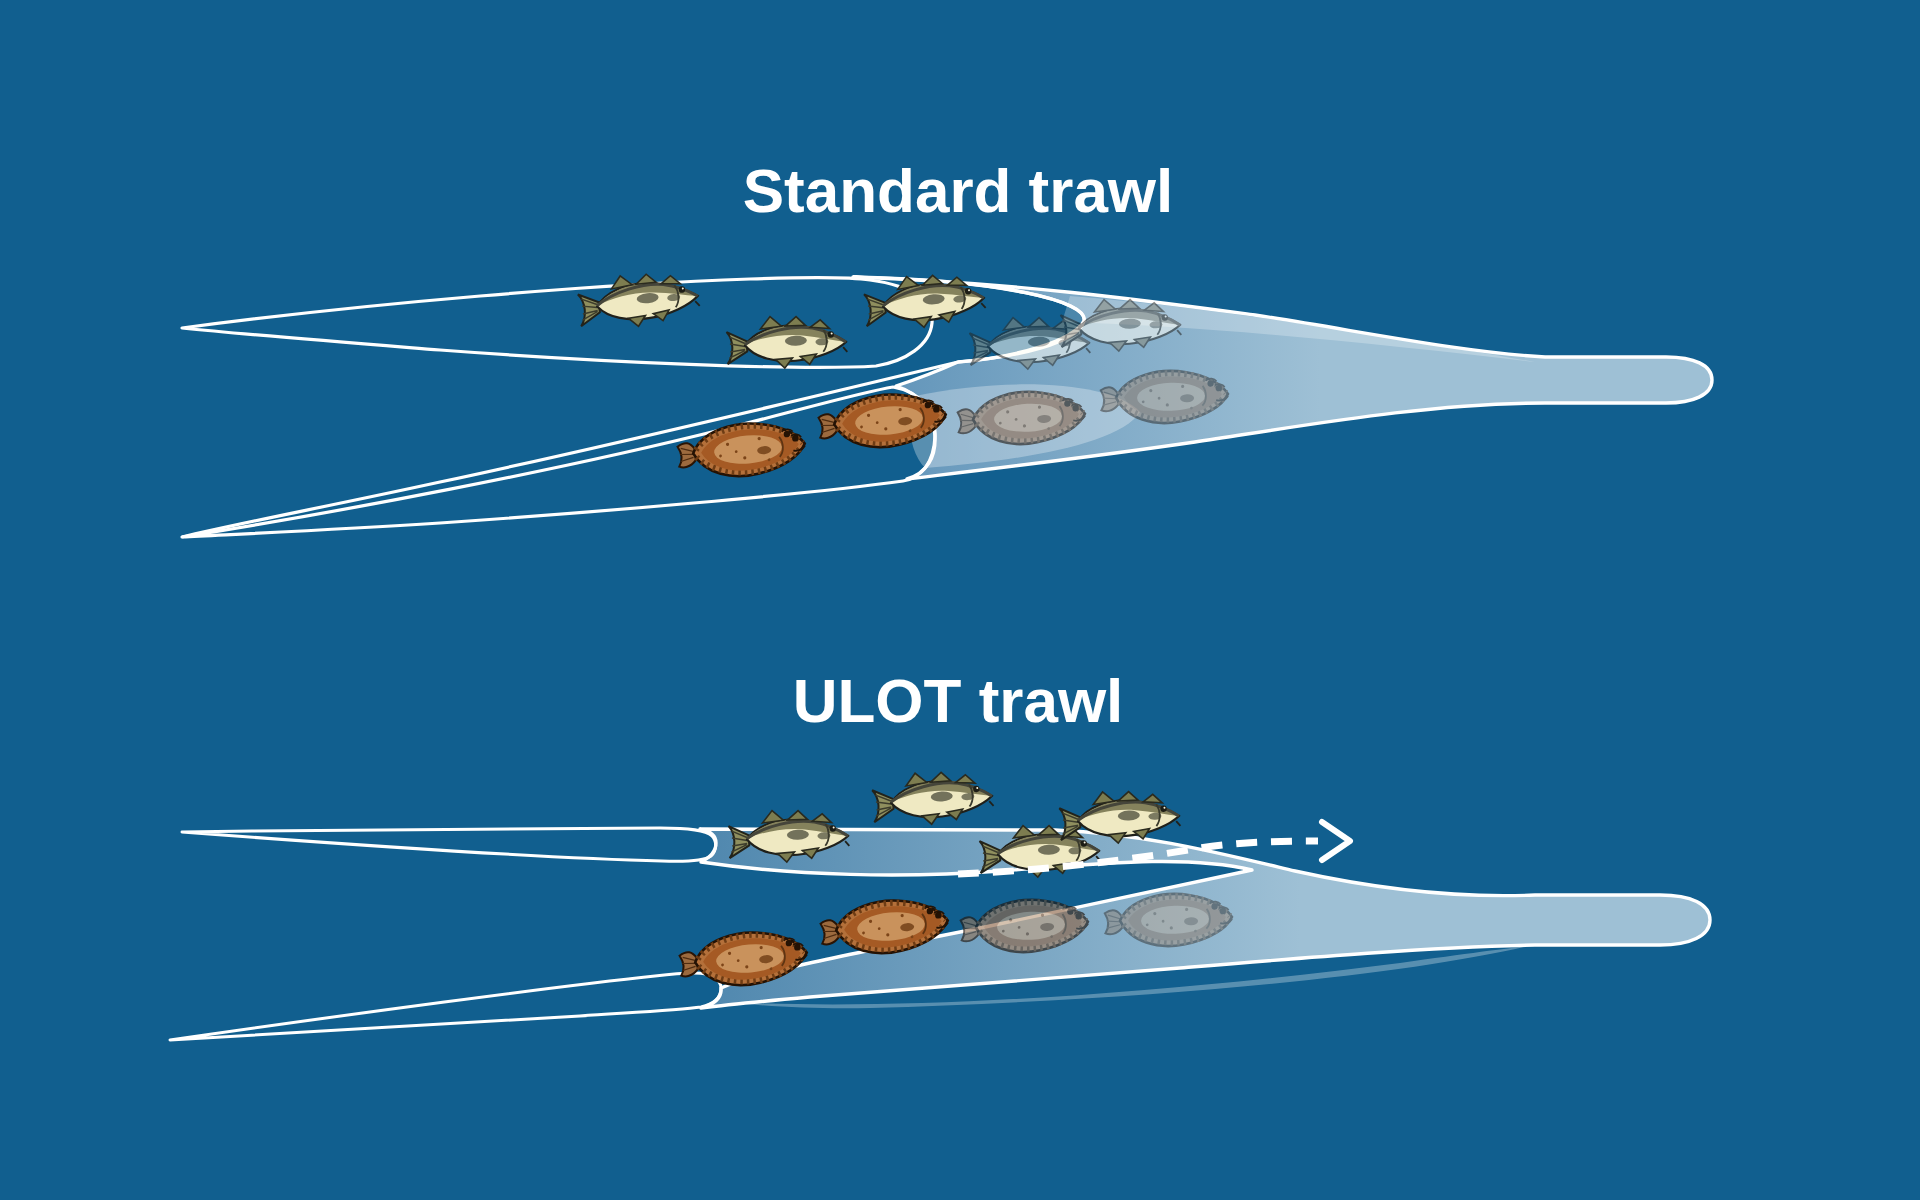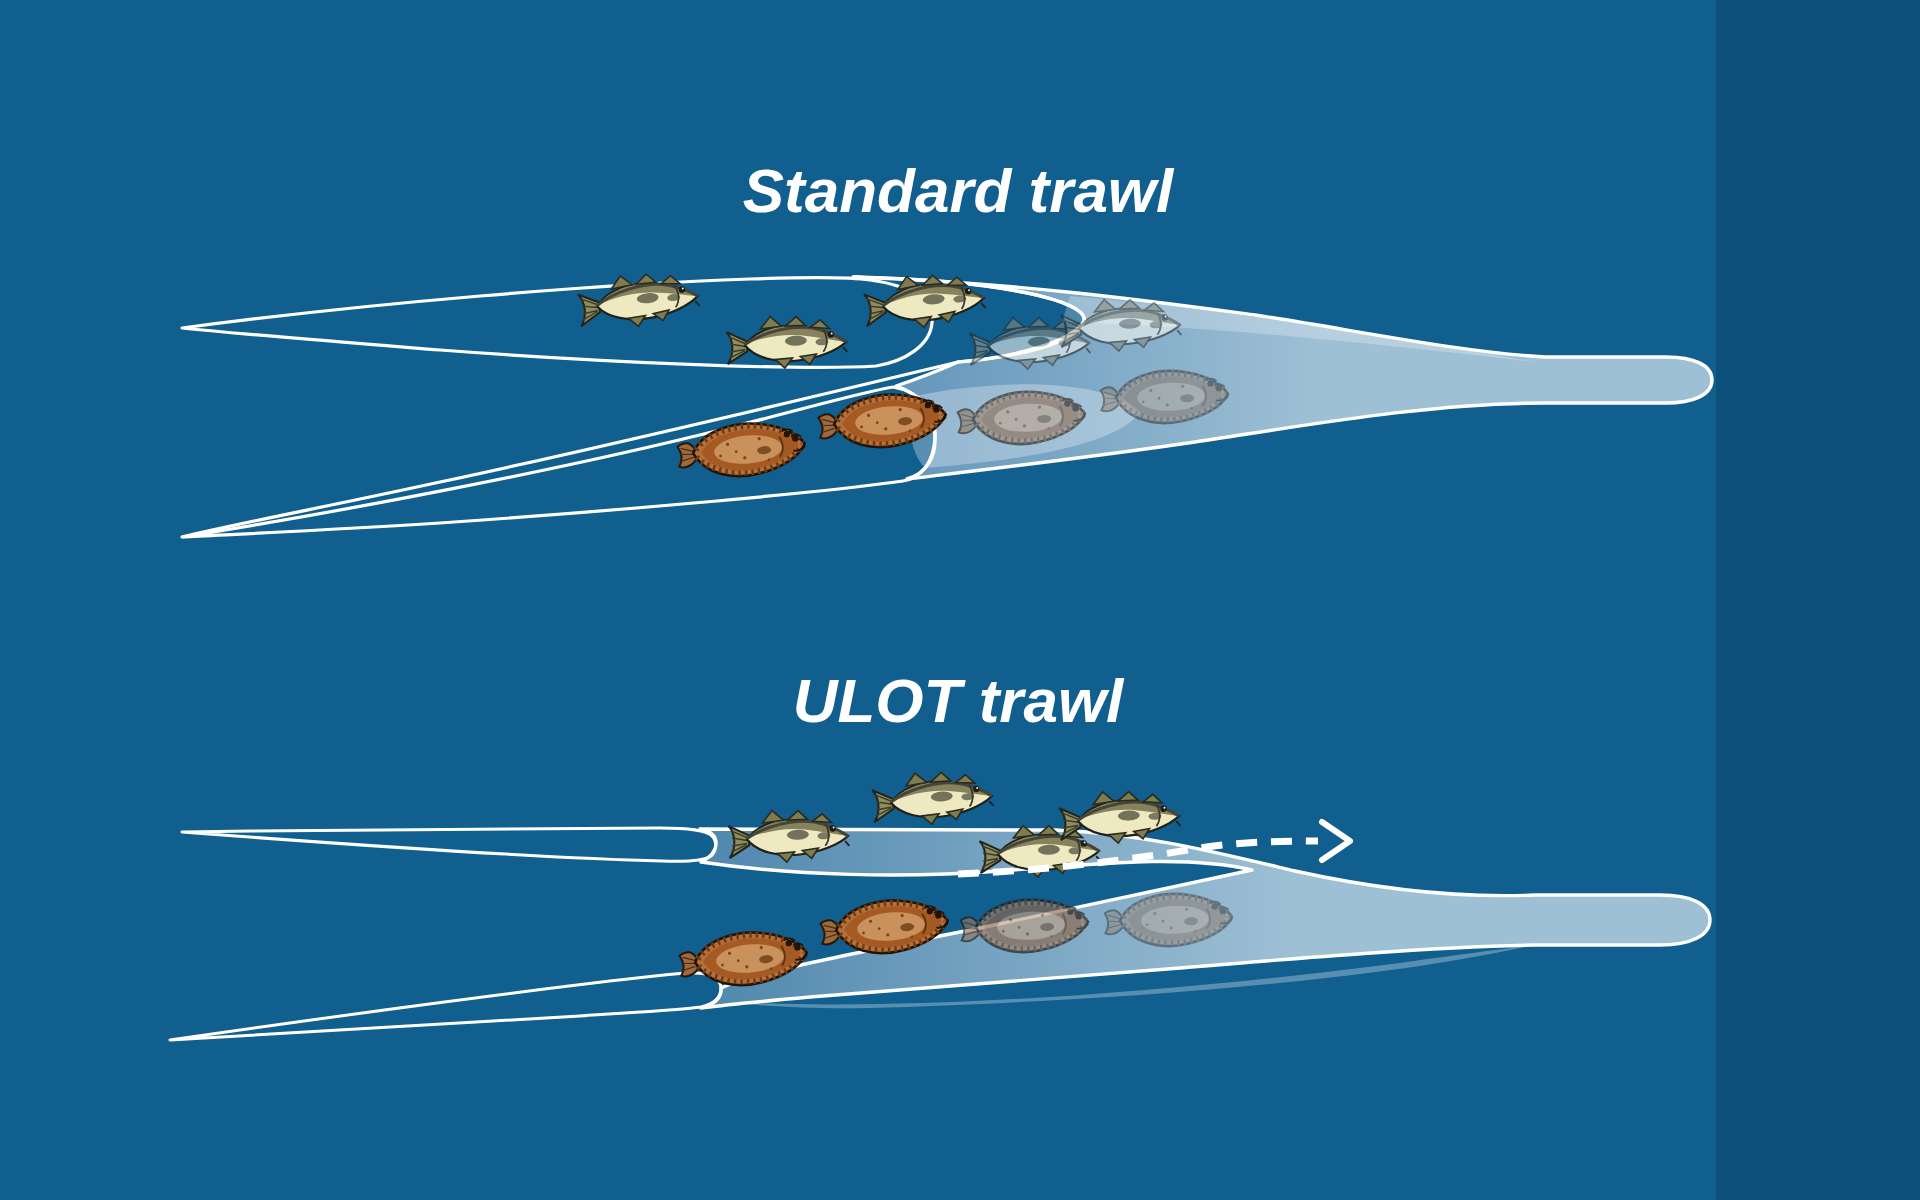--- a/index.html
+++ b/index.html
@@ -1,16 +1,16 @@
 <!DOCTYPE html>
 <html><head>
 <meta charset="utf-8">
 <style>
   html,body{margin:0;padding:0;background:#0c4f7a;}
-  .stage{width:1716px;height:1200px;position:relative;overflow:hidden;font-style:italic;}
+  .stage{width:1920px;height:1200px;position:relative;overflow:hidden;}
   svg{display:block;}
   text.title{font-family:"Liberation Sans",sans-serif;font-weight:700;font-size:62px;}
 </style>
 </head>
 <body>
 
 <div class="stage">
 <svg width="1920" height="1200" viewBox="0 0 1920 1200">
   <defs>
     <linearGradient id="fillStd" x1="850" y1="0" x2="1320" y2="0" gradientUnits="userSpaceOnUse">

